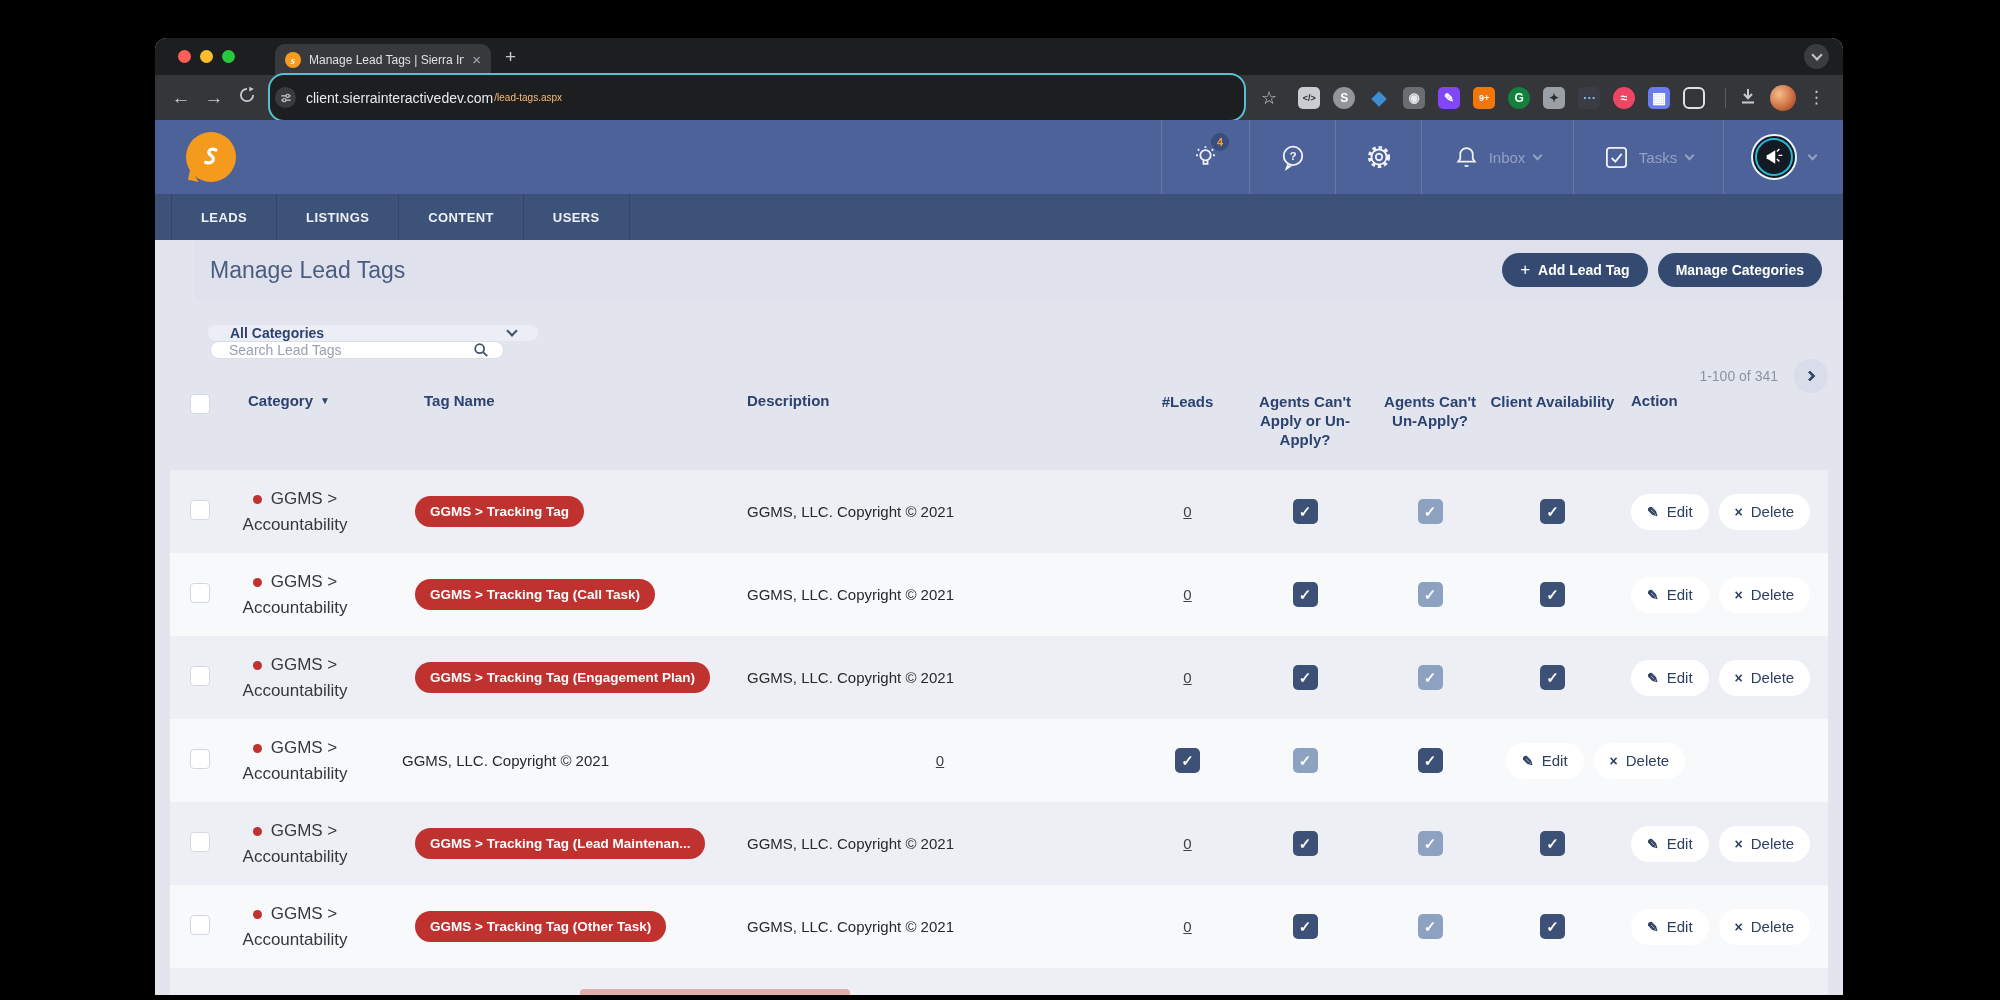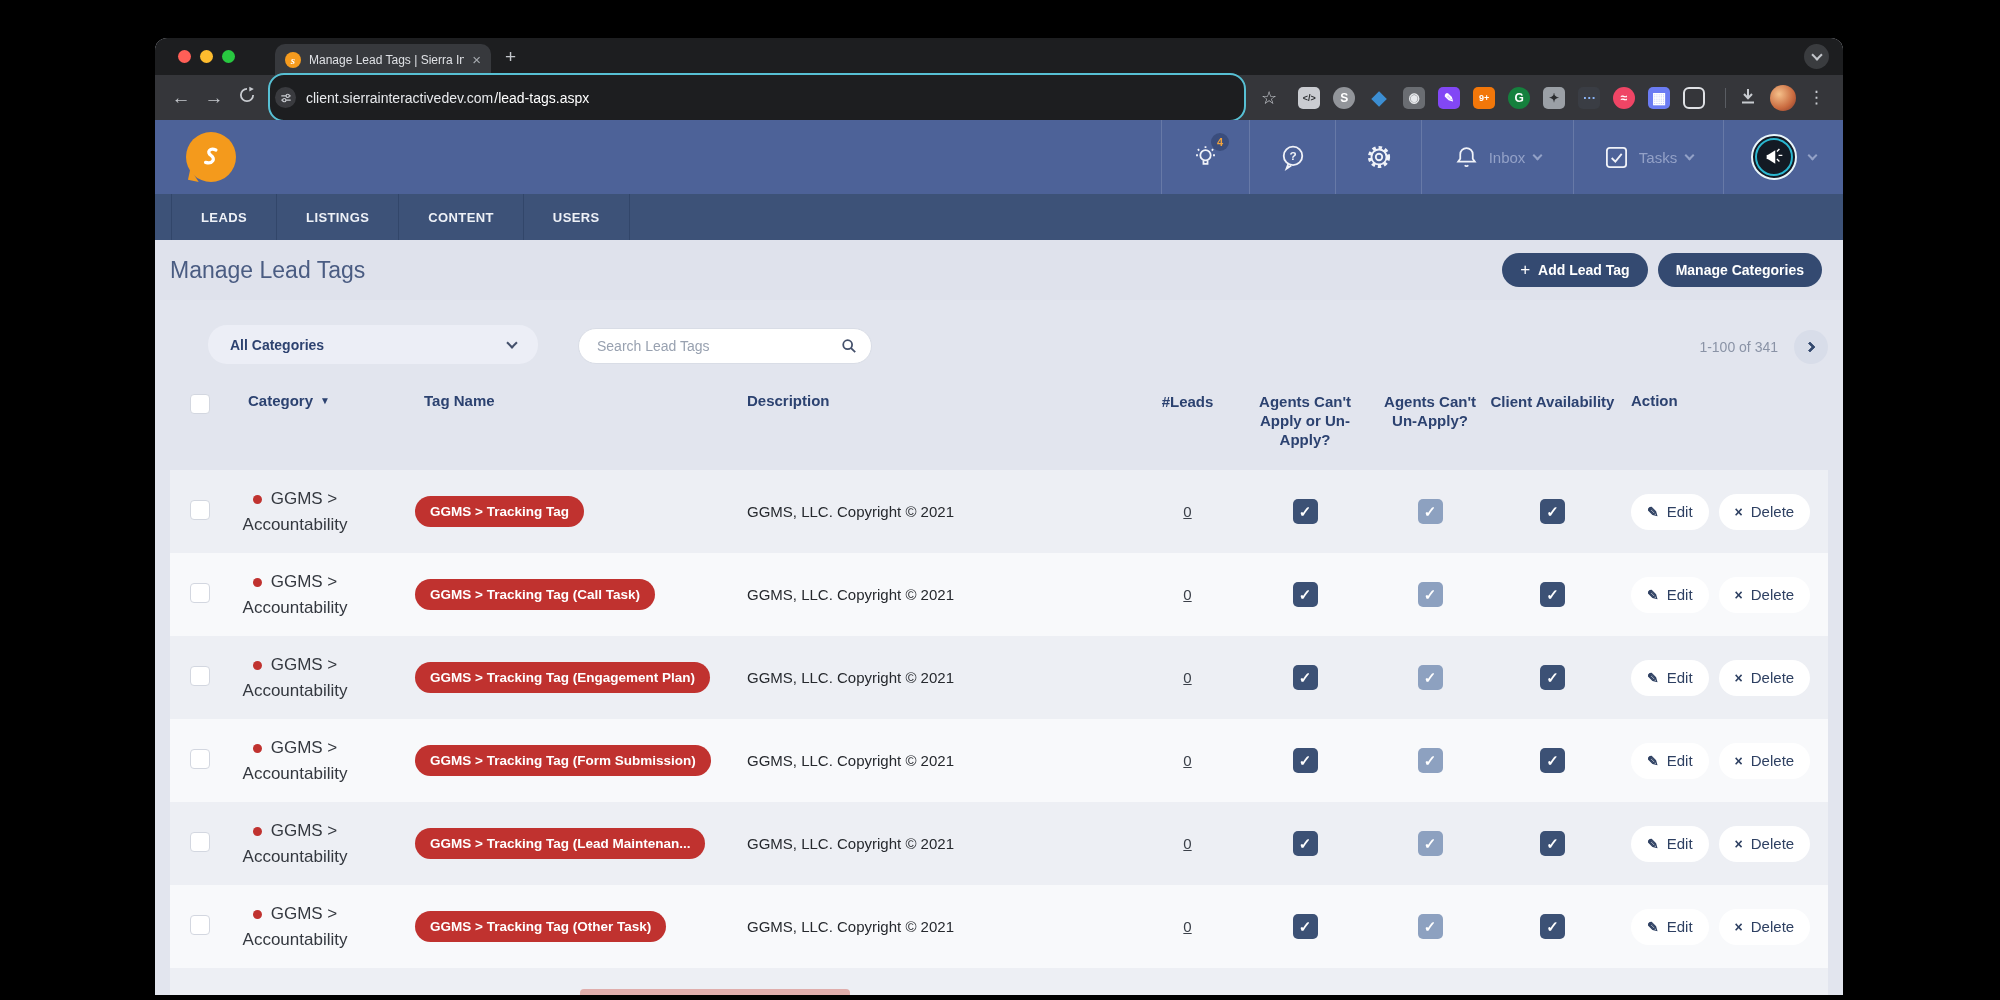--- a/index.html
+++ b/index.html
@@ -28,21 +28,21 @@
           border-bottom:2px solid #c3c6cb; transform:rotate(45deg); margin-top:-4px; }
 
   .toolbar { height:45px; background:#35363a; display:flex; align-items:center;
              padding:0 14px; gap:9px; flex:0 0 auto; }
   .tool-ic { color:#c8cbd0; font-size:19px; width:24px; text-align:center; }
   .urlbar { flex:0 0 978px; height:49px; border-radius:16px; background:#1d1e20;
             border:2px solid #57c0d4; display:flex; align-items:center; padding:0 6px 0 5px; gap:10px; }
   .site-ic { width:21px; height:21px; border-radius:50%; background:#3a3b3f; display:flex;
              align-items:center; justify-content:center; flex:0 0 auto; }
   .url-host { color:#e8eaed; font-size:14px; }
-  .url-path { color:#ffffff; font-size:14px; margin-left:-9px; }
+  .url-path { color:#fdba74; font-size:10px; margin-left:-9px; }
   .star { color:#c8cbd0; font-size:18px; margin-left:6px; }
   .exts { display:flex; gap:13px; margin-left:12px; align-items:center; }
   .ext { width:22px; height:22px; border-radius:5px; display:flex; align-items:center;
          justify-content:center; font-weight:bold; font-size:10px; }
   .ext.outline { border:2px solid #dfe1e5; border-radius:6px; }
   .trail { margin-left:auto; display:flex; align-items:center; gap:12px; margin-right:4px; }
   .vsep { width:1px; height:20px; background:#5a5d63; }
   .profile { width:26px; height:26px; border-radius:50%;
              background:radial-gradient(circle at 35% 35%, #f5c08a, #c96a3f 60%, #7e362a); }
   .kebab { color:#c8cbd0; font-size:17px; }
@@ -76,31 +76,31 @@
                 display:flex; align-items:center; justify-content:center; }
 
   
   .navbar { height:46px; background:#3d5278; display:flex; padding-left:16px; flex:0 0 auto; }
   .nav-item { padding:16px 29px; display:flex; align-items:center; border-right:1px solid #32466a; }
   .nav-item:first-child { border-left:1px solid #32466a; }
   .nav-label { color:#eef1f7; font-size:13px; font-weight:bold; letter-spacing:.4px; }
 
   
   .pagehead { height:60px; background:#dfe2ec; display:flex; align-items:center;
-              padding:8px 15px; flex:0 0 auto; }
+              padding:8px 15px; flex:0 0 auto;margin-left:40px; }
   .page-title { font-size:23px; color:#4a5c82; font-weight:500; }
   .head-btns { margin-left:auto; display:flex; gap:10px; margin-right:6px; }
   .btn-navy { background:#344a71; color:#fff; border:none; border-radius:17px; height:34px;
               padding:0 18px; font-size:14px; font-weight:600; display:flex; align-items:center;
               gap:8px; font-family:"Liberation Sans",sans-serif; }
   .plus-g { font-size:17px; font-weight:400; }
 
   
   .content { flex:1; background:#e2e5ee; padding:0 15px; overflow:hidden; }
-  .filterrow { margin-top:25px; height:39px; display:flex; align-items:flex-end; }
+  .filterrow { margin-top:25px; height:39px; display:flex; align-items:flex-start;flex-direction:column; }
   .cat-select { margin-left:38px; width:330px; height:39px; border-radius:19px; background:#eceef6;
                 display:flex; align-items:center; padding:0 22px; }
   .cat-label { color:#2d4270; font-size:14px; font-weight:bold; }
   .cat-chev { margin-left:auto; width:8px; height:8px; border-right:2px solid #44506b;
               border-bottom:2px solid #44506b; transform:rotate(45deg); margin-top:-4px; }
   .tag-search { margin-left:40px; width:294px; height:36px; border-radius:18px; background:#fff;
                 border:1px solid #d9dde6; display:flex; align-items:center; padding:0 14px 0 18px; }
   .tag-search input { border:none; outline:none; flex:1; font-size:14px; color:#4d7c0f;
                       background:transparent; font-family:"Liberation Sans",sans-serif; }
   .tag-search input::placeholder { color:#98a1b0; }
@@ -442,23 +442,20 @@
       </button>
     </div>
   </div>
 
   <div class="grid trow even">
     <div class="td-cb"><span class="cb-off"></span></div>
     <div class="td-cat">
       <span><span class="dot"></span><span>GGMS &gt;</span></span><br>
       <span>Accountability</span>
     </div>
-    <div class="td-tag">
-      <span class="tagpill">GGMS &gt; Tracking Tag (Form Submission)</span>
-    </div>
     <div class="td-desc">GGMS, LLC. Copyright © 2021</div>
     <div class="td-leads"><a class="leads-link">0</a></div>
     <div class="td-c">
             <span class="cb cb-on">✓</span>
           </div>
     <div class="td-c">
             <span class="cb cb-dis">✓</span>
           </div>
     <div class="td-c">
             <span class="cb cb-on">✓</span>

